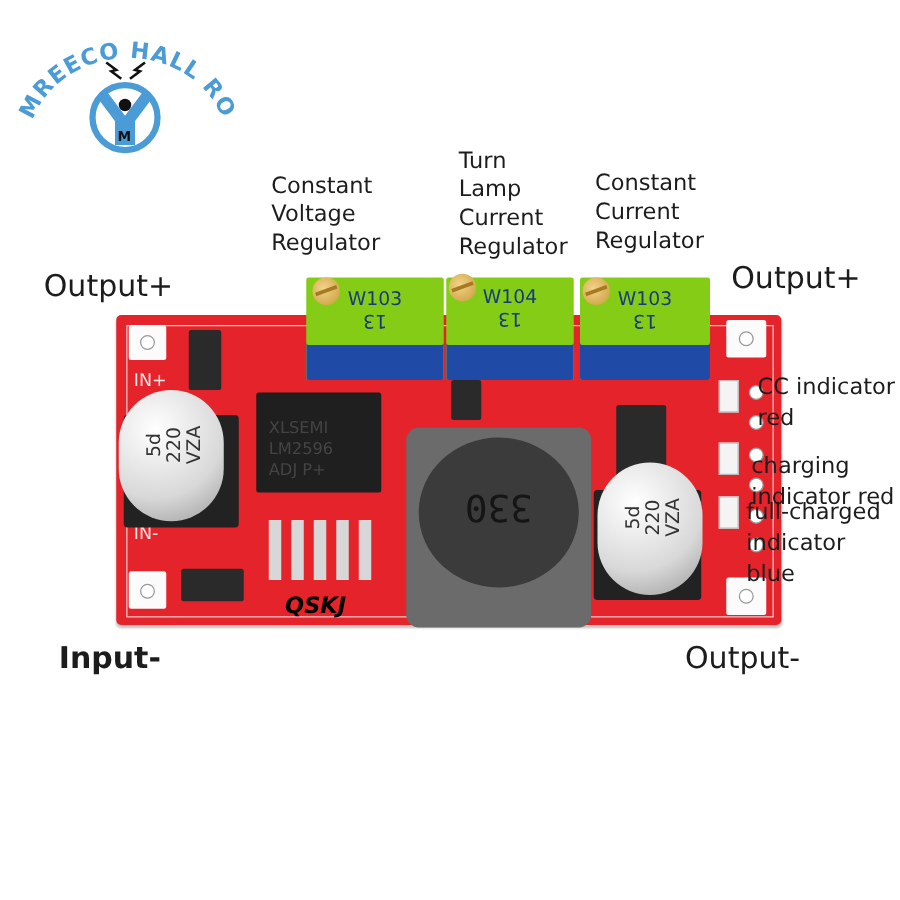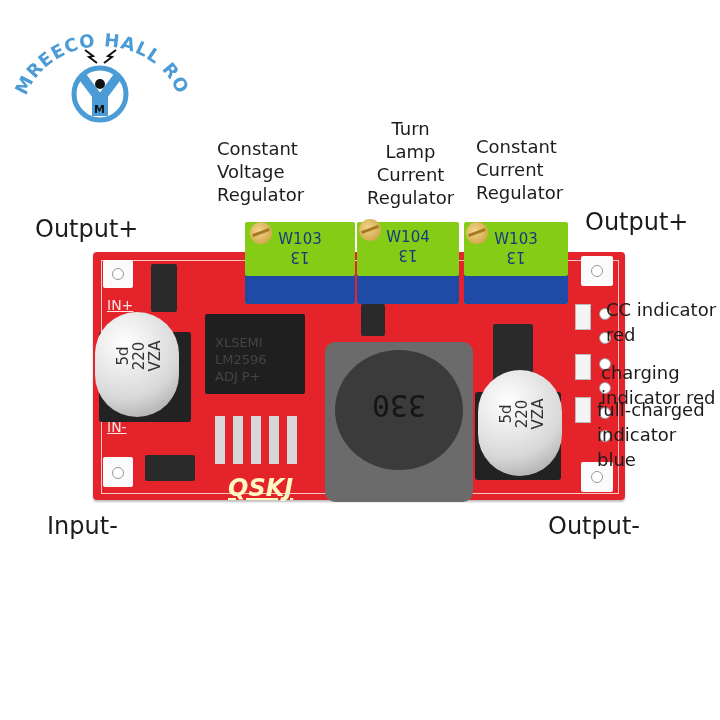--- a/index.html
+++ b/index.html
@@ -21,21 +21,21 @@
   .screw{position:absolute;width:22px;height:22px;border-radius:50%;background:radial-gradient(circle at 40% 40%,#f3d48a,#c79a36);}
   .screw::after{content:"";position:absolute;left:2px;right:2px;top:9px;height:3px;background:#a67a22;transform:rotate(-20deg);}
   .cap{position:absolute;border-radius:50%;background:radial-gradient(circle at 35% 30%,#ffffff,#d8d8d8 60%,#9a9a9a);}
   .capbase{position:absolute;background:#222;border-radius:3px;}
   .captext{position:absolute;font-size:15px;line-height:16px;color:#333;transform:rotate(-90deg);transform-origin:center;text-align:center;}
   .chip{position:absolute;background:#2a2a2a;border-radius:2px;}
   .pin{position:absolute;background:#d7d7d7;}
   .inductor{position:absolute;background:#6b6b6b;border-radius:10px;}
   .coil{position:absolute;border-radius:50%;background:#3b3b3b;}
   .led{position:absolute;width:14px;height:24px;background:#f4f4f4;border:1px solid #bbb;}
-  .silktext{position:absolute;color:#fbe4e4;font-size:14px;text-decoration:underline;}
+  .silktext{position:absolute;color:#fbe4e4;font-size:14px;}
 </style>
 </head>
 <body>
 
 <div class="abs logo">
   <svg width="180" height="115" viewBox="0 0 180 115">
     <defs>
       <path id="arc" d="M15,90 A80,72 0 0 1 168,85"></path>
     </defs>
     <text font-size="18" font-weight="bold" fill="#4a9bd6" font-family="DejaVu Sans, sans-serif" letter-spacing="1">
@@ -47,52 +47,52 @@
     <circle cx="90" cy="74" r="5" fill="#111"></circle>
     <text x="84" y="103" font-size="11" font-weight="bold" fill="#111" font-family="DejaVu Sans, sans-serif">M</text>
     <path d="M75,40 l8,6 l-4,1 l8,6" stroke="#111" stroke-width="2" fill="none"></path>
     <path d="M106,40 l-8,6 l4,1 l-8,6" stroke="#111" stroke-width="2" fill="none"></path>
   </svg>
 </div>
 
 <div class="label" style="left:217px;top:137px;">Constant
 Voltage
 Regulator</div>
-<div class="label" style="left:367px;top:117px;text-align:center;">Turn
+<div class="label" style="left:367px;top:117px;">Turn
 Lamp
 Current
 Regulator</div>
 <div class="label" style="left:476px;top:135px;">Constant
 Current
 Regulator</div>
 
 <div class="label big" style="left:35px;top:215px;">Output+</div>
 <div class="label big" style="left:585px;top:208px;">Output+</div>
-<div class="label big" style="left:47px;top:512px;">Input-</div>
+<div class="label big" style="left:47px;top:512px;font-weight:bold;">Input-</div>
 <div class="label big" style="left:548px;top:512px;">Output-</div>
 
 <div class="abs board">
   <div class="silk" style="left:8px;top:8px;width:516px;height:232px;"></div>
 
   <div class="pad" style="left:10px;top:8px;width:30px;height:28px;">
       <div class="hole" style="left:9px;top:8px;"></div>
     </div>
   <div class="pad" style="left:10px;top:205px;width:30px;height:30px;">
       <div class="hole" style="left:9px;top:10px;"></div>
     </div>
   <div class="pad" style="left:488px;top:4px;width:32px;height:30px;">
       <div class="hole" style="left:10px;top:9px;"></div>
     </div>
   <div class="pad" style="left:488px;top:210px;width:32px;height:30px;">
       <div class="hole" style="left:10px;top:9px;"></div>
     </div>
 
   <div class="silktext" style="left:14px;top:45px;">IN+</div>
   <div class="silktext" style="left:14px;top:167px;">IN-</div>
-  <div class="silktext" style="left:135px;top:222px;font-size:24px;font-weight:bold;font-style:italic;color:#fef9c3;">QSKJ</div>
+  <div class="silktext" style="left:135px;top:222px;font-size:18px;font-weight:bold;font-style:italic;color:#000000;">QSKJ</div>
 
   <div class="chip" style="left:58px;top:12px;width:26px;height:48px;"></div>
   <div class="chip" style="left:52px;top:203px;width:50px;height:26px;"></div>
 
   <div class="capbase" style="left:6px;top:80px;width:92px;height:90px;"></div>
   <div class="cap" style="left:2px;top:60px;width:84px;height:105px;border-radius:42px;">
     <div class="captext" style="left:20px;top:20px;width:48px;white-space:pre-line;">5d
 220
 VZA</div>
   </div>

